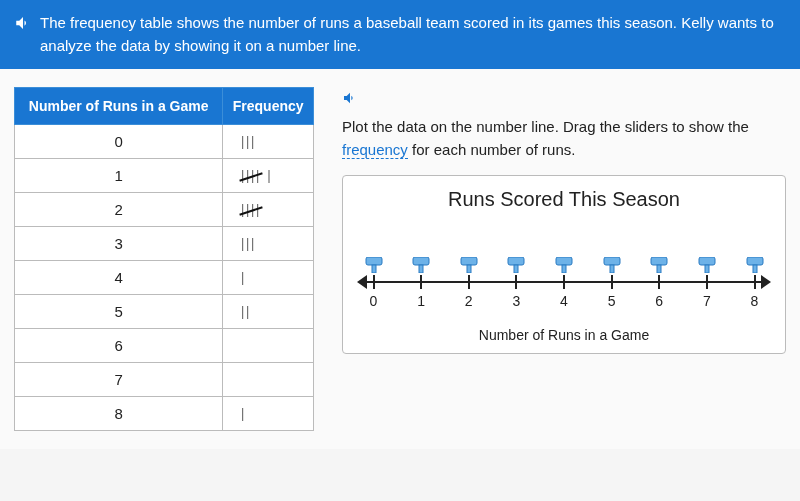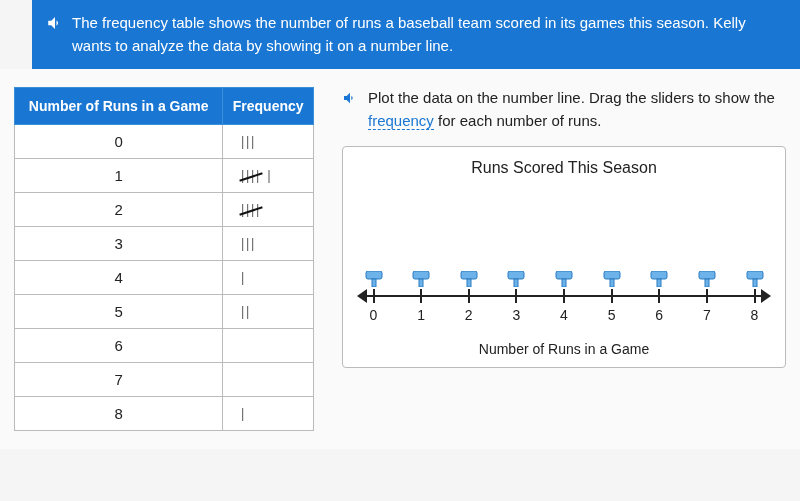--- a/index.html
+++ b/index.html
@@ -11,21 +11,20 @@
     overflow: hidden;
   }
   .header {
     background: #1976d2;
     color: #fff;
     padding: 12px 14px;
     font-size: 15px;
     line-height: 1.5;
     display: flex;
     gap: 8px;
-    margin-left: 32px;
   }
   .header-icon {
     width: 18px; height: 18px; flex: 0 0 18px;
     margin-top: 2px;
   }
   .main {
     display: flex;
     gap: 28px;
     padding: 18px 14px;
     background: #fafafa;
@@ -75,41 +74,42 @@
     transform: rotate(-18deg);
   }
   .right { flex: 1; }
   .instr {
     display: flex;
     gap: 10px;
     font-size: 15px;
     color: #222;
     line-height: 1.5;
     margin-bottom: 14px;
+    flex-direction: column;
   }
   .instr-icon {
     width: 16px; height: 16px; flex: 0 0 16px;
     margin-top: 3px;
     color: #1976d2;
   }
   .kw {
     color: #1976d2;
     border-bottom: 1px dashed #1976d2;
   }
   .chart {
     border: 1px solid #bbb;
     border-radius: 4px;
     background: #fff;
     padding: 12px 16px 10px;
   }
   .chart-title {
     text-align: center;
-    font-size: 16px;
-    color: #222;
-    margin-bottom: 90px;
+    font-size: 20px;
+    color: #222;
+    margin-bottom: 42px;
     font-weight: 500;
   }
   .axis {
     position: relative;
     height: 70px;
   }
   .axis-line {
     position: absolute;
     top: 28px;
     left: 6px; right: 6px;

